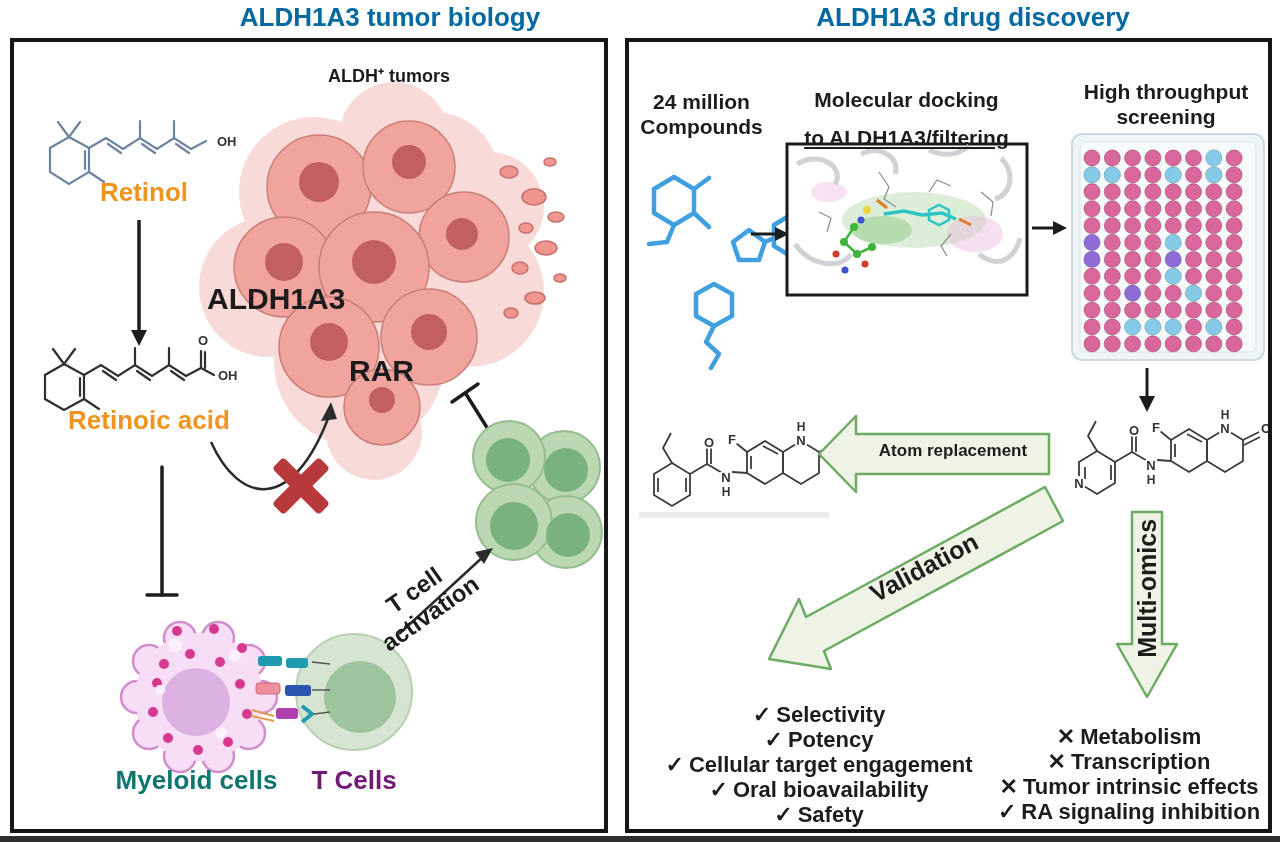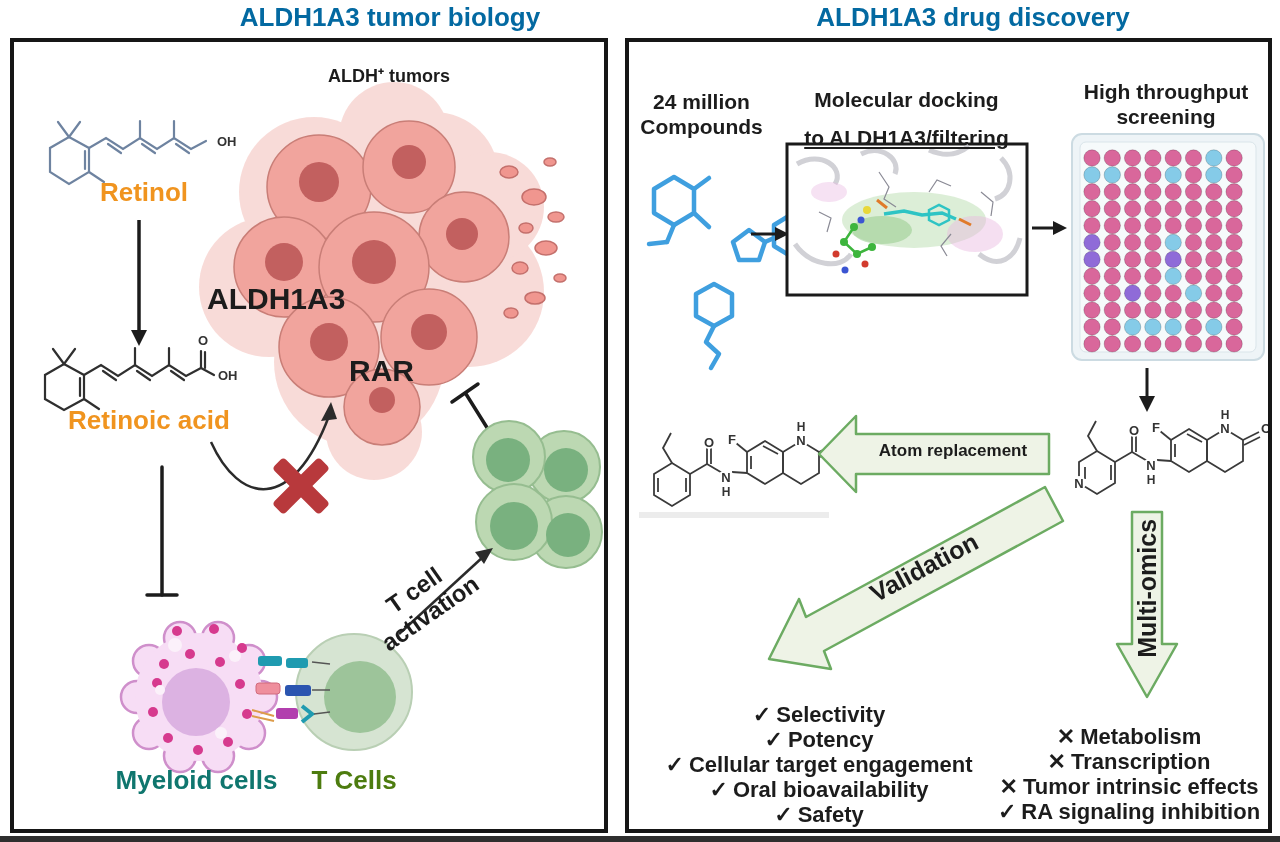--- a/index.html
+++ b/index.html
@@ -10,21 +10,21 @@
   .panel-right{left:625px;top:38px;width:639px;height:787px;}
   .panel svg{position:absolute;left:0;top:0;}
   .lbl{position:absolute;text-align:center;color:#1c1c1c;line-height:1.15;}
   .ptitle{position:absolute;top:2px;width:500px;text-align:center;
           font-weight:700;font-size:26px;color:#0369a1;}
   .t-left{left:140px;} .t-right{left:723px;}
   .big{font-weight:700;font-size:18px;}
   .huge{font-weight:700;font-size:30px;}
   .orange{color:#f0941f;font-weight:700;font-size:26px;}
   .purple{color:#0f766e;font-weight:700;font-size:26px;}
-  .greenlbl{color:#4d7c0f;font-weight:700;font-size:26px;}
+  .greenlbl{color:#701a75;font-weight:700;font-size:26px;}
   .steplbl{font-weight:600;font-size:21px;}
   .arrowlbl{font-weight:600;font-size:17px;}
   .rot35{transform:rotate(-35deg);font-weight:700;font-size:24px;}
   .rot28{transform:rotate(-28deg);font-weight:600;font-size:25px;}
   .rot90{transform:rotate(-90deg);font-weight:600;font-size:25px;}
   .list{position:absolute;text-align:center;font-weight:600;font-size:22px;color:#1c1c1c;}
   .list .row{height:25px;line-height:25px;}
   .list .mk{margin-right:5px;}
   .atom{font:700 13px "Liberation Sans",sans-serif;fill:#333;}
   .atom-sm{font:700 12px "Liberation Sans",sans-serif;fill:#333;}

